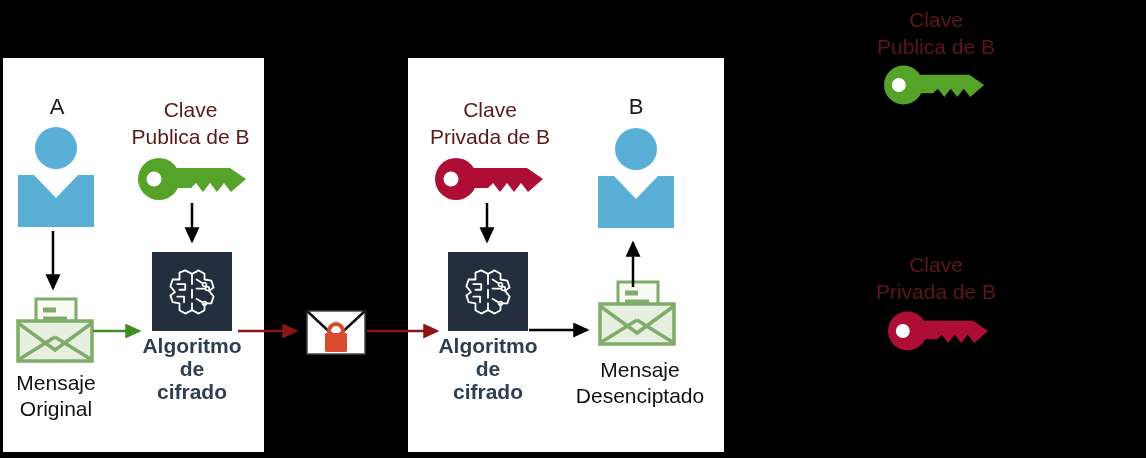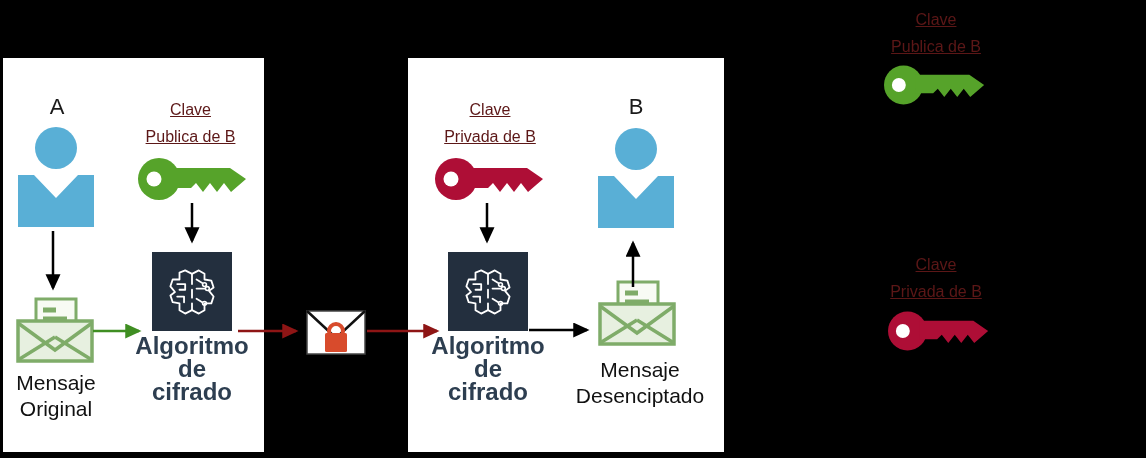--- a/index.html
+++ b/index.html
@@ -6,23 +6,23 @@
   .canvas {
     position:relative; width:1146px; height:458px; background:#000;
     font-family:"Liberation Sans", sans-serif; overflow:hidden;
   }
   .panel { position:absolute; background:#fff; }
   #left-panel  { left:3px;   top:58px; width:261px; height:394px; }
   #right-panel { left:408px; top:58px; width:316px; height:394px; }
   .abs { position:absolute; }
   .lbl { position:absolute; text-align:center; white-space:pre-line; color:#000; }
   .actor-lbl { font-size:22px; color:#1a1a1a; }
-  .key-lbl { font-size:16px; line-height:27px; color:#5c1717;text-decoration:underline; }
+  .key-lbl { font-size:21px; line-height:27px; color:#5c1717; }
   .msg-lbl { font-size:21px; line-height:26px; color:#111; }
-  .algo-lbl { font-size:24px; line-height:23px; font-weight:bold; color:#2d3e50; }
+  .algo-lbl { font-size:21px; line-height:23px; font-weight:bold; color:#2d3e50; }
   .algo-box {
     position:absolute; width:80px; height:79px; background:#232f3e;
     display:flex; align-items:center; justify-content:center;
   }
   svg { display:block; }
   .arrows { position:absolute; left:0; top:0; pointer-events:none; }
   .ab { stroke:#000000; stroke-width:2.5; }
   .ag { stroke:#3f8e22; stroke-width:2.5; }
   .ar { stroke:#8e1515; stroke-width:2.5; }
 </style>

